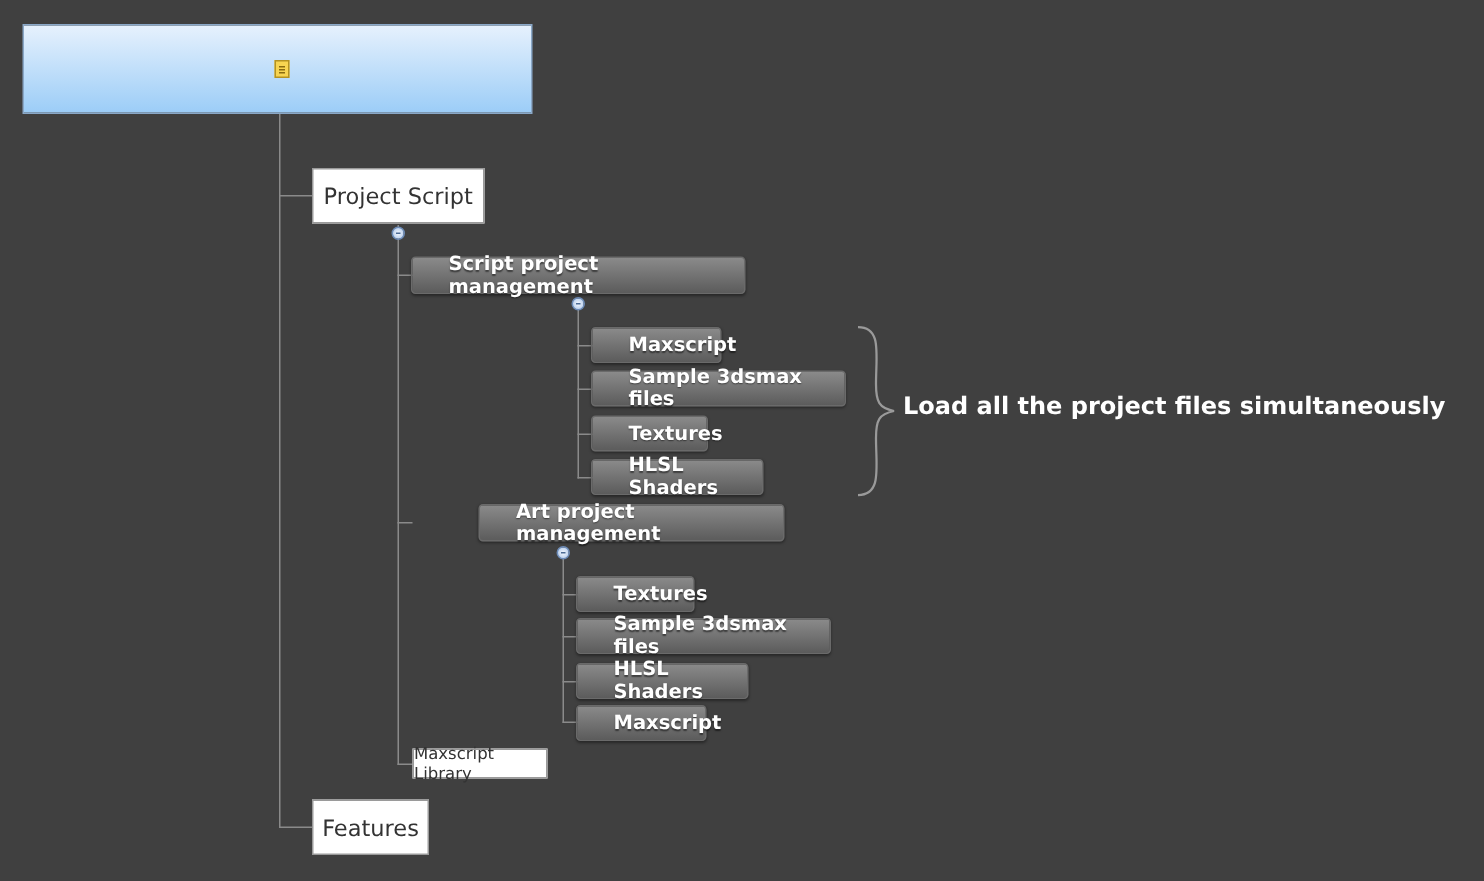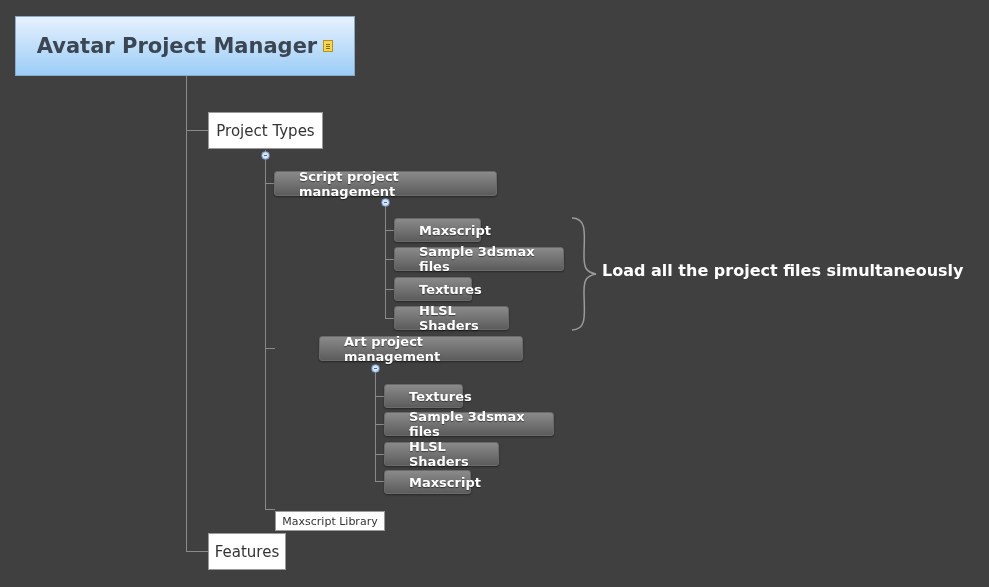--- a/index.html
+++ b/index.html
@@ -64,26 +64,25 @@
 <div class="line" style="left:385px; top:289px; width:10px; height:1px;"></div>
 <div class="line" style="left:385px; top:318px; width:10px; height:1px;"></div>
 
 <div class="line" style="left:375px; top:368px; width:1px; height:114px;"></div>
 <div class="line" style="left:375px; top:396px; width:10px; height:1px;"></div>
 <div class="line" style="left:375px; top:424px; width:10px; height:1px;"></div>
 <div class="line" style="left:375px; top:454px; width:10px; height:1px;"></div>
 <div class="line" style="left:375px; top:481px; width:10px; height:1px;"></div>
 
 <div class="abs root">
-  <span>Avatar Project Manager</span>
   <span class="note-icon"></span>
 </div>
 
 <div class="abs white-node" style="left:208px; top:112px; width:115px; height:37px; font-size:15px;">
-  <span>Project Types</span>
+  <span>Project Script</span>
 </div>
 <div class="collapse" style="left:261px; top:151px;"></div>
 
 <div class="abs gray-node" style="left:274px; top:171px; width:223px; height:25px;">
   <span>Script project management</span>
 </div>
 <div class="collapse" style="left:381px; top:198px;"></div>
 
 <div class="abs gray-node" style="left:394px; top:218px; width:87px; height:24px;">
   <span>Maxscript</span>
@@ -114,19 +113,19 @@
 <div class="abs gray-node" style="left:384px; top:412px; width:170px; height:24px;">
   <span>Sample 3dsmax files</span>
 </div>
 <div class="abs gray-node" style="left:384px; top:442px; width:115px; height:24px;">
   <span>HLSL Shaders</span>
 </div>
 <div class="abs gray-node" style="left:384px; top:470px; width:87px; height:24px;">
   <span>Maxscript</span>
 </div>
 
-<div class="abs white-node" style="left:275px; top:511px; width:110px; height:20px; font-size:11px;">
+<div class="abs white-node" style="left:275px; top:499px; width:90px; height:20px; font-size:11px;">
   <span>Maxscript Library</span>
 </div>
 
 <div class="abs white-node" style="left:208px; top:533px; width:78px; height:37px; font-size:15px;">
   <span>Features</span>
 </div>
 
 </body></html>

